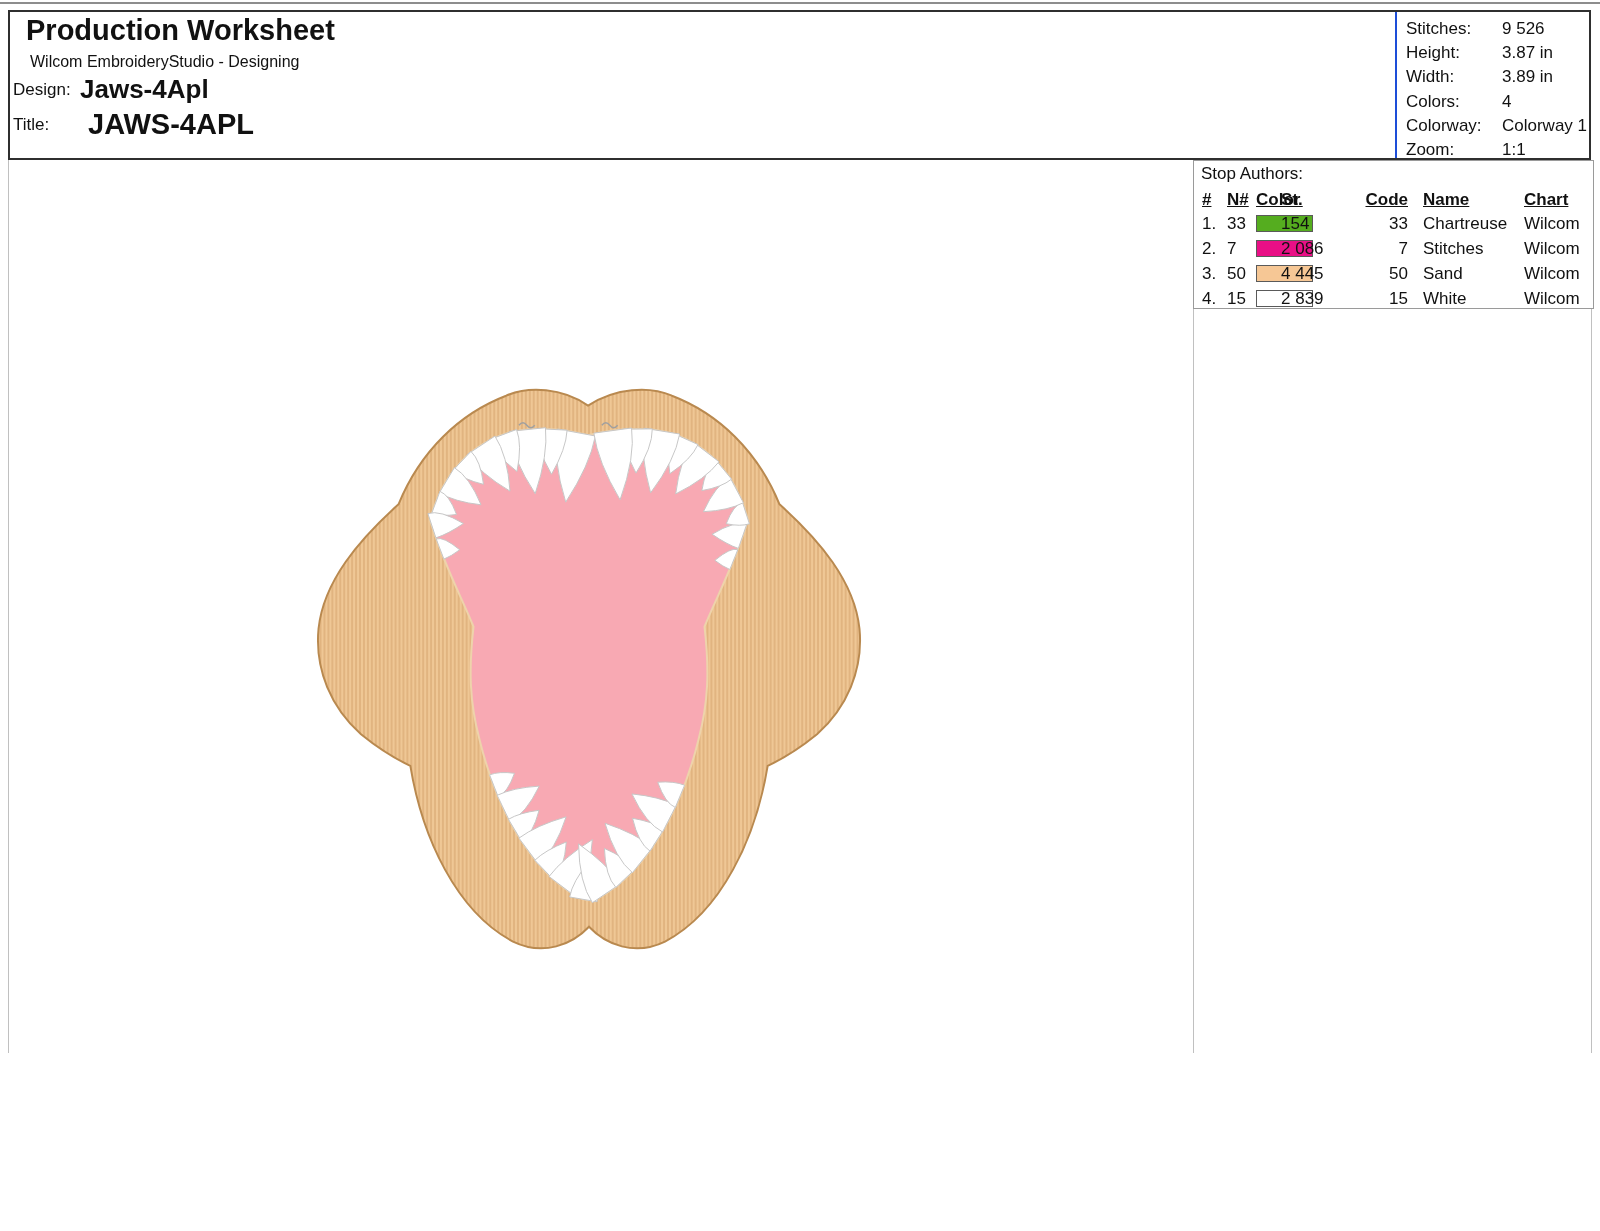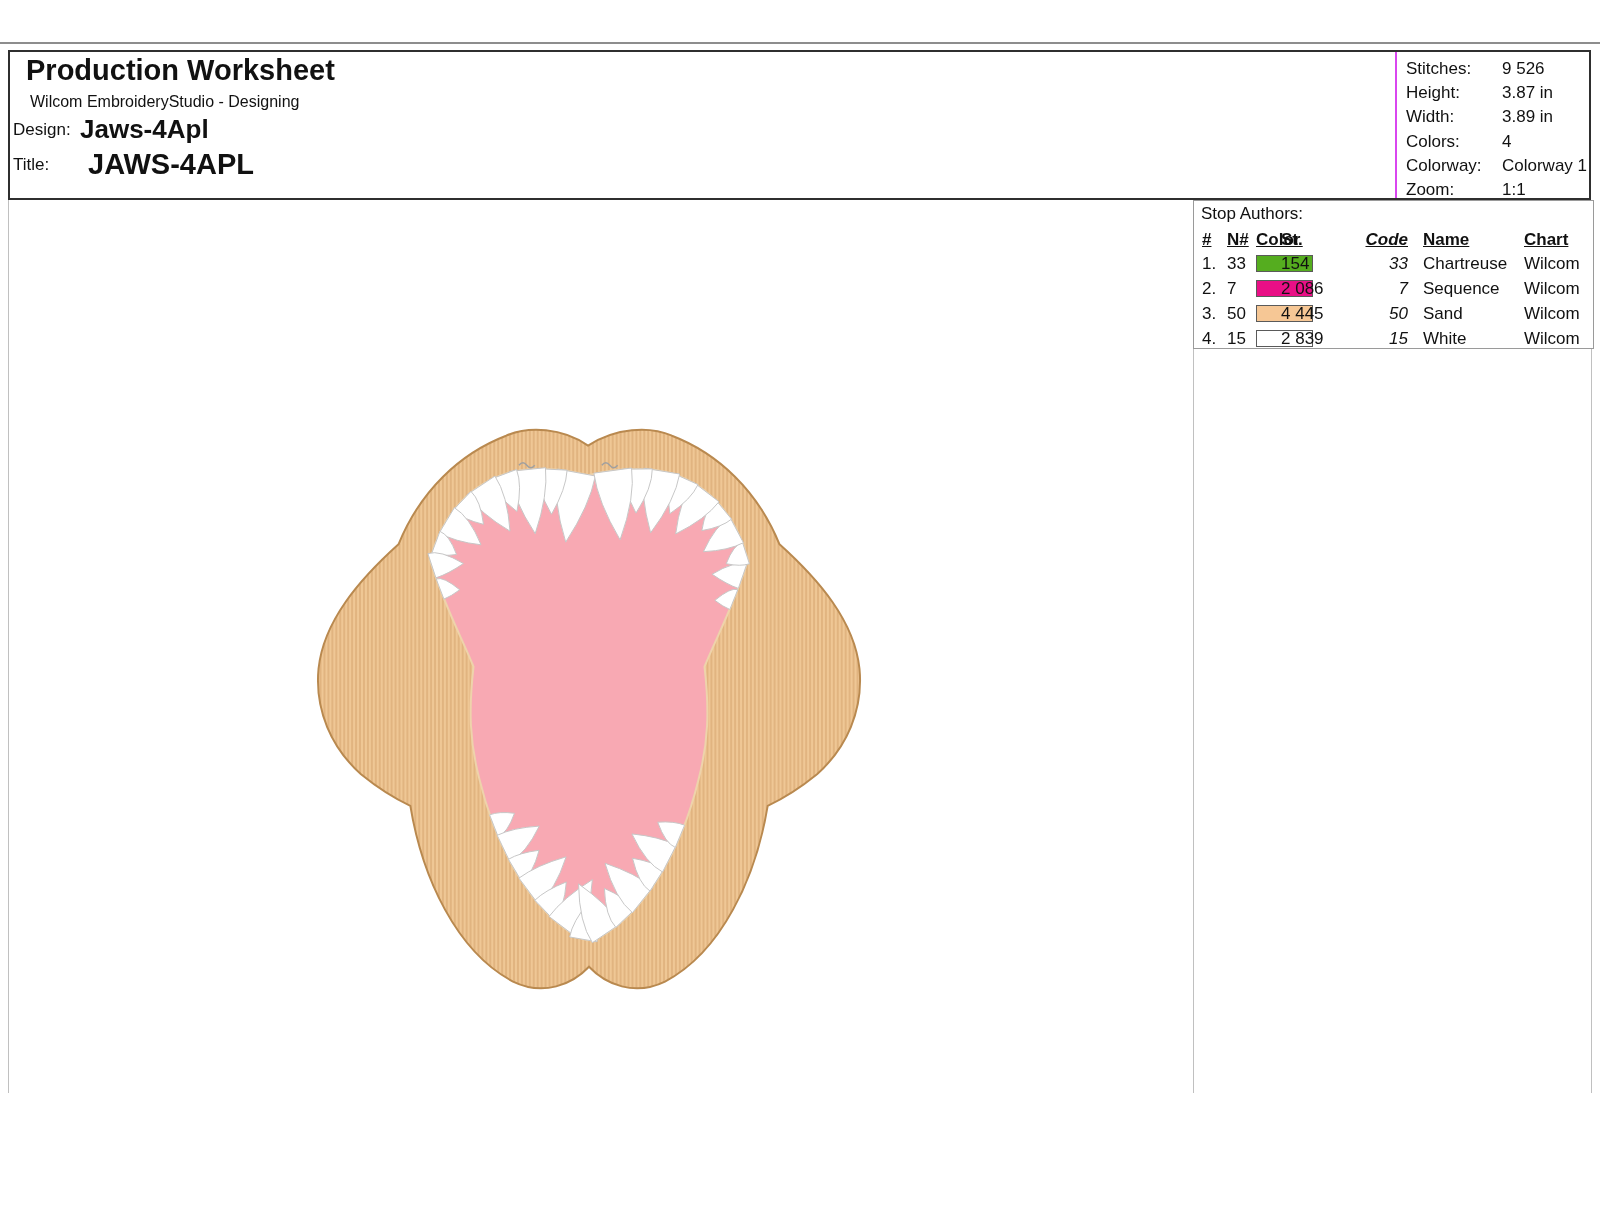--- a/index.html
+++ b/index.html
@@ -1,56 +1,56 @@
 <!DOCTYPE html>
 <html><head>
 <meta charset="utf-8">
 <style>
   html,body{margin:0;padding:0;background:#ffffff;}
   .page{
     position:relative;width:1600px;height:1053px;background:#ffffff;overflow:hidden;
-    font-family:"Liberation Sans","DejaVu Sans",sans-serif;color:#111;margin-top:40px;
+    font-family:"Liberation Sans","DejaVu Sans",sans-serif;color:#111;
   }
   .top-edge{position:absolute;left:0;top:2px;width:1600px;height:2px;background:#8d8d8d;}
 
   
   .header-box{position:absolute;left:8px;top:10px;width:1583px;height:150px;
     border:2px solid #2f2f2f;box-sizing:border-box;background:#fff;}
   .hb-title{position:absolute;left:16px;top:2px;font-size:29px;font-weight:bold;letter-spacing:0;}
   .hb-subtitle{position:absolute;left:20px;top:41px;font-size:16px;}
   .hb-row-label{position:absolute;font-size:17px;}
   .design-label{left:3px;top:68px;}
   .title-label{left:3px;top:103px;}
   .design-value{position:absolute;left:70px;top:62px;font-size:26px;font-weight:bold;}
   .title-value{position:absolute;left:78px;top:96px;font-size:29px;font-weight:bold;}
 
   
   .stats-box{position:absolute;left:1385px;top:0;bottom:0;width:194px;
-    border-left:2px solid #d946ef;padding:5px 0 0 9px;box-sizing:border-box;}
+    border-left:2px solid #1d4ed8;padding:5px 0 0 9px;box-sizing:border-box;}
   .stat-row{position:relative;height:24.2px;font-size:17px;line-height:24.2px;white-space:nowrap;}
   .stat-value{position:absolute;left:96px;top:0;}
 
   
   .content-frame{position:absolute;left:8px;top:160px;width:1584px;height:1040px;
     border-left:1px solid #c0c0c0;border-right:1px solid #c0c0c0;border-bottom:1px solid #aaaaaa;
     box-sizing:border-box;}
   .v-divider{position:absolute;left:1193px;top:160px;width:1px;height:1040px;background:#c0c0c0;}
 
   
   .stopseq{position:absolute;left:1193px;top:160px;width:401px;height:149px;
     border:1px solid #9a9a9a;box-sizing:border-box;background:#fff;font-size:17px;}
   .ss-title{position:absolute;left:7px;top:3px;}
   .ss-header{position:absolute;left:0;top:27px;width:100%;height:25px;font-weight:bold;}
   .ss-header span{text-decoration:underline;}
   .seq-row{position:absolute;left:0;width:100%;height:25px;}
   .c-num{position:absolute;left:8px;top:2px;}
   .c-n{position:absolute;left:33px;top:2px;}
   .c-color-h{position:absolute;left:62px;top:2px;}
   .c-st{position:absolute;left:87px;width:77px;top:2px;text-align:left;}
-  .c-code{position:absolute;left:169px;width:45px;top:2px;text-align:right;font-style:italic;}
+  .c-code{position:absolute;left:169px;width:45px;top:2px;text-align:right;}
   .c-name{position:absolute;left:229px;top:2px;}
   .c-chart{position:absolute;left:330px;top:2px;}
   .swatch{position:absolute;left:62px;top:3px;width:57px;height:17px;border:1px solid #5a5a5a;box-sizing:border-box;}
 
   
   .footer{position:absolute;left:8px;top:1204px;width:1584px;height:25px;
     border-top:2px solid #2f2f2f;border-bottom:1px solid #9a9a9a;
     border-left:1px solid #c0c0c0;border-right:1px solid #c0c0c0;
     box-sizing:border-box;background:#fff;font-size:18px;line-height:22px;}
   .ft-authors{position:absolute;left:6px;top:0;}
@@ -159,21 +159,21 @@
           <span class="c-code">33</span>
           <span class="c-name">Chartreuse</span>
           <span class="c-chart">Wilcom</span>
         </div>
         <div class="seq-row" style="top: 76px;">
           <span class="c-num">2.</span>
           <span class="c-n">7</span>
           <div class="swatch" style="background: rgb(233, 15, 134);"></div>
           <span class="c-st">2 086</span>
           <span class="c-code">7</span>
-          <span class="c-name">Sequence</span>
+          <span class="c-name">Stitches</span>
           <span class="c-chart">Wilcom</span>
         </div>
         <div class="seq-row" style="top: 101px;">
           <span class="c-num">3.</span>
           <span class="c-n">50</span>
           <div class="swatch" style="background: rgb(246, 199, 149);"></div>
           <span class="c-st">4 445</span>
           <span class="c-code">50</span>
           <span class="c-name">Sand</span>
           <span class="c-chart">Wilcom</span>

